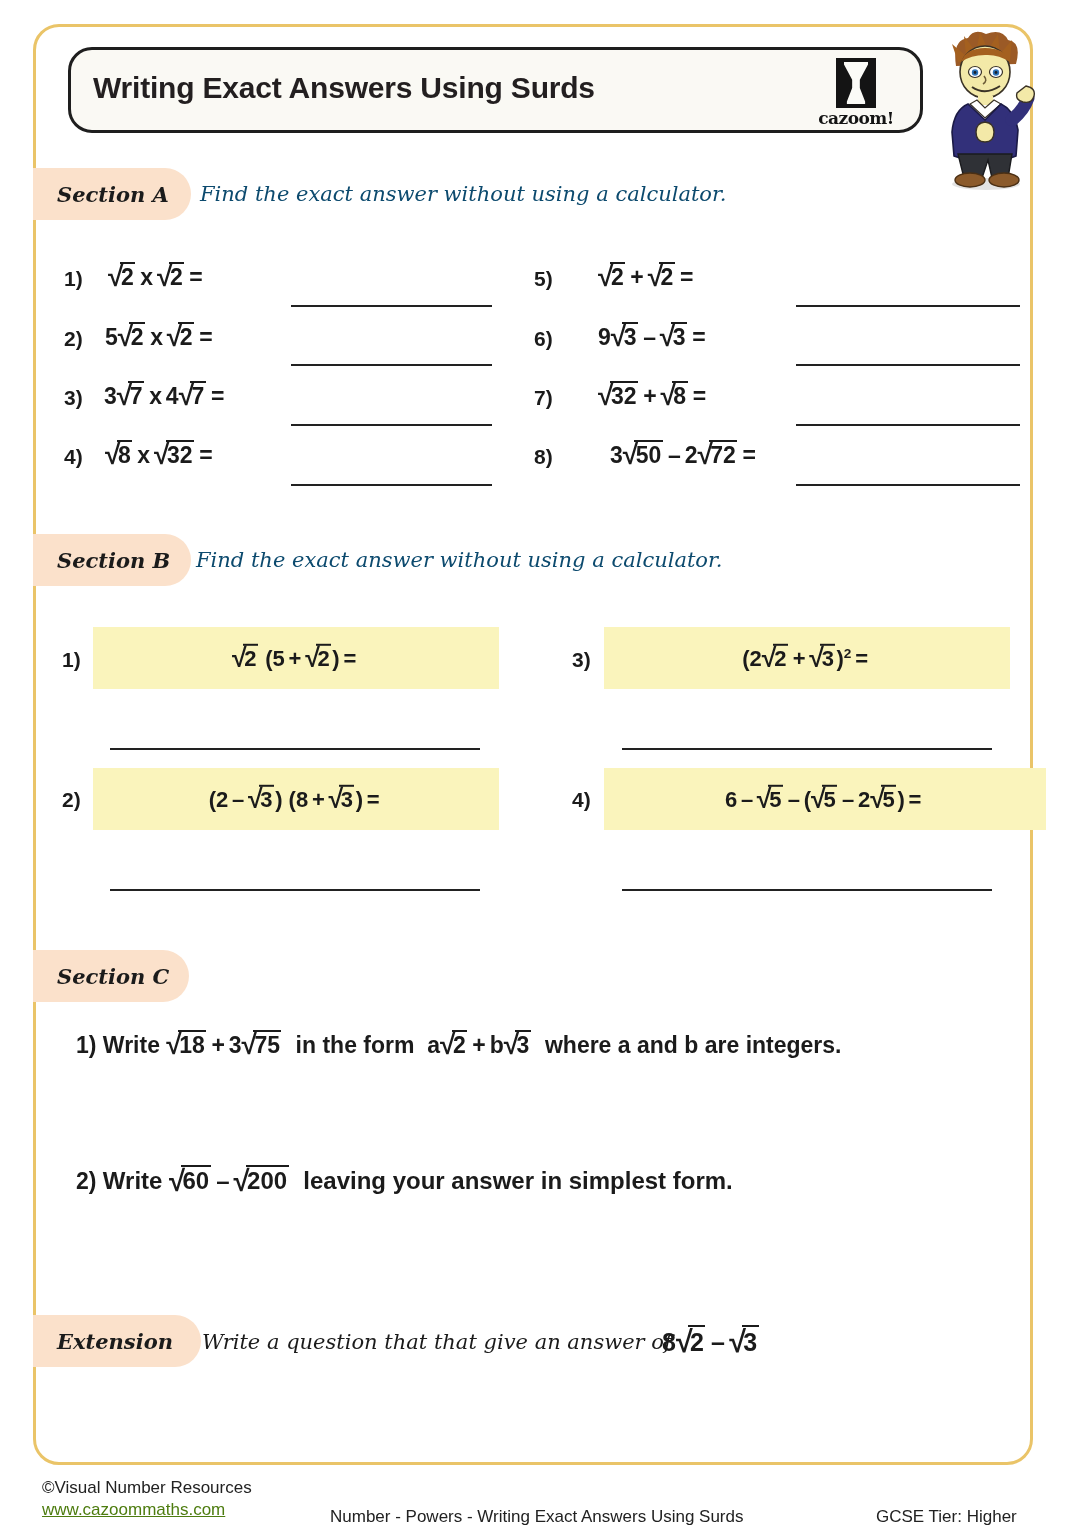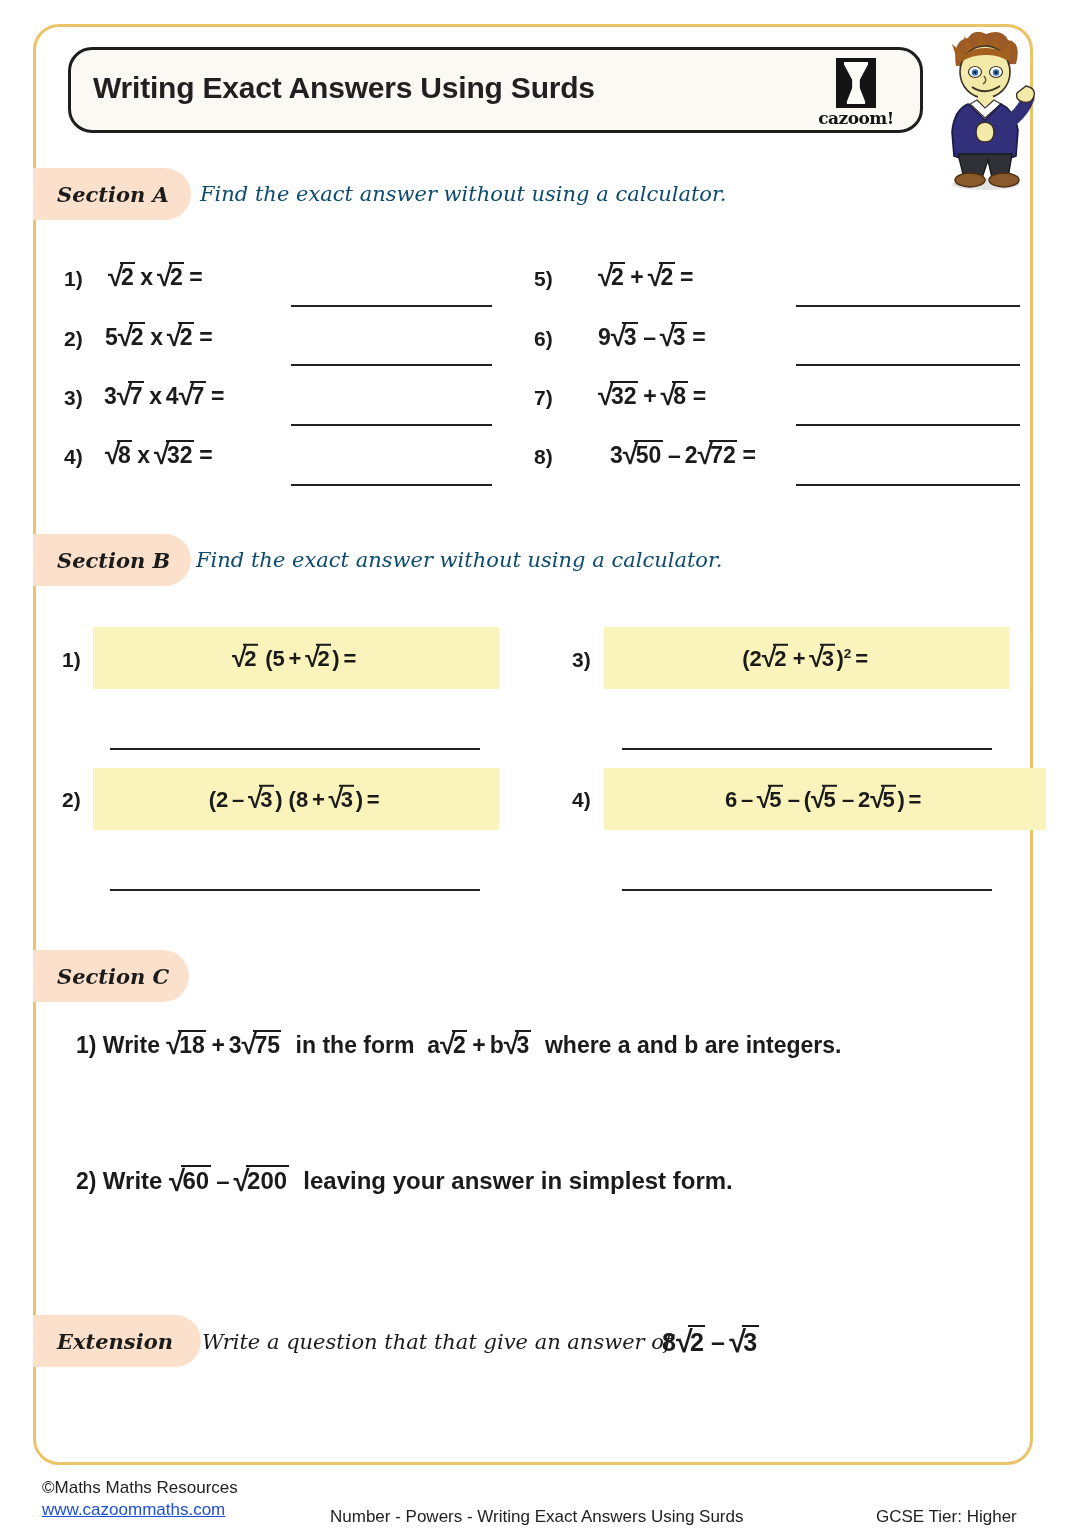--- a/index.html
+++ b/index.html
@@ -204,21 +204,21 @@
   }
 
   
   .footer { position: absolute; left: 0; top: 1478px; width: 1086px; height: 58px; }
   .f-copy {
     position: absolute; left: 42px; top: 0px;
     font-size: 17px; color: #222;
   }
   .f-url {
     position: absolute; left: 42px; top: 22px;
-    font-size: 17px; color: #1d4ed8; text-decoration: underline;
+    font-size: 17px; color: #4d7c0f; text-decoration: underline;
   }
   .f-mid {
     position: absolute; left: 330px; top: 29px;
     font-size: 17px; color: #222;
   }
   .f-right {
     position: absolute; left: 876px; top: 29px;
     font-size: 17px; color: #222;
   }
 </style>
@@ -354,17 +354,17 @@
 
 <div class="sec-pill" style="top:1315px; width:168px;">
   <span>Extension</span>
 </div>
 <div class="ext-text" style="left:202px; top:1330px;">Write a question that that give an answer of</div>
 <div class="ext-expr" style="left:662px; top:1325px;">
   <span class="expr" style="font-size:25px;">8<span class="sq"><span class="rad">√</span><span class="rnd">2</span></span><span class="op">–</span><span class="sq"><span class="rad">√</span><span class="rnd">3</span></span></span>
 </div>
 
 <div class="footer">
-  <div class="f-copy">©Maths Maths Resources</div>
+  <div class="f-copy">©Visual Number Resources</div>
   <div class="f-url">www.cazoommaths.com</div>
   <div class="f-mid">Number - Powers - Writing Exact Answers Using Surds</div>
   <div class="f-right">GCSE Tier: Higher</div>
 </div>
 
 </body></html>

